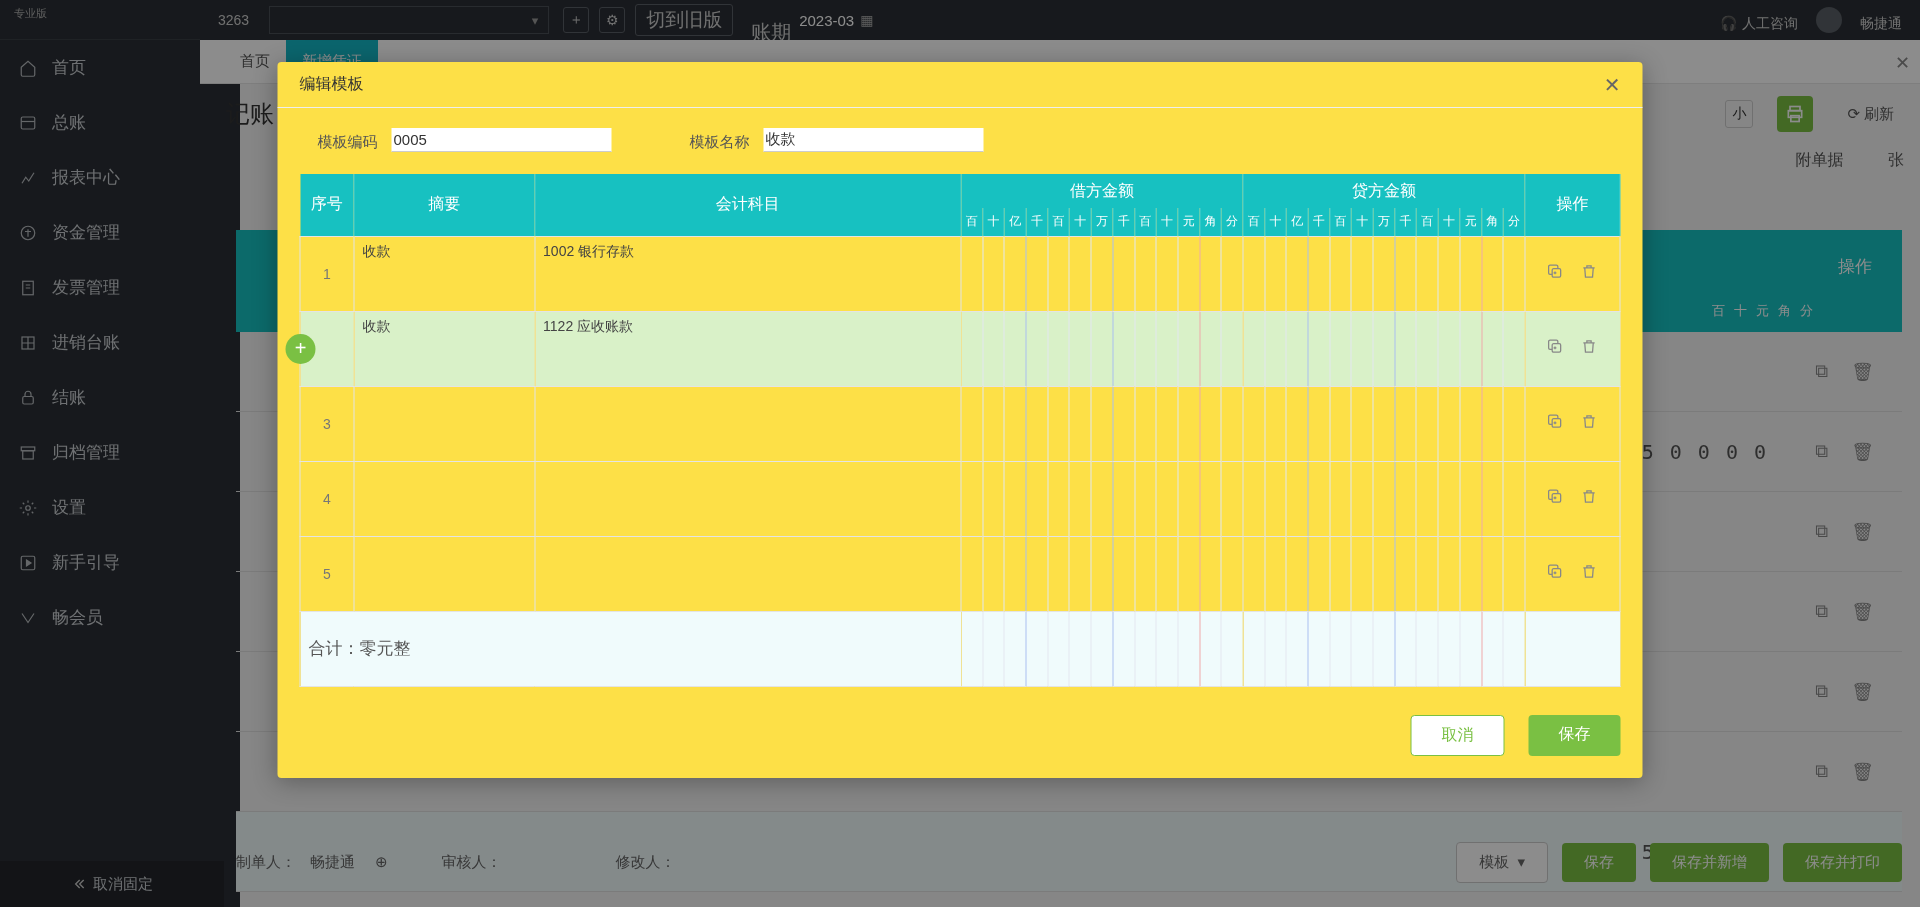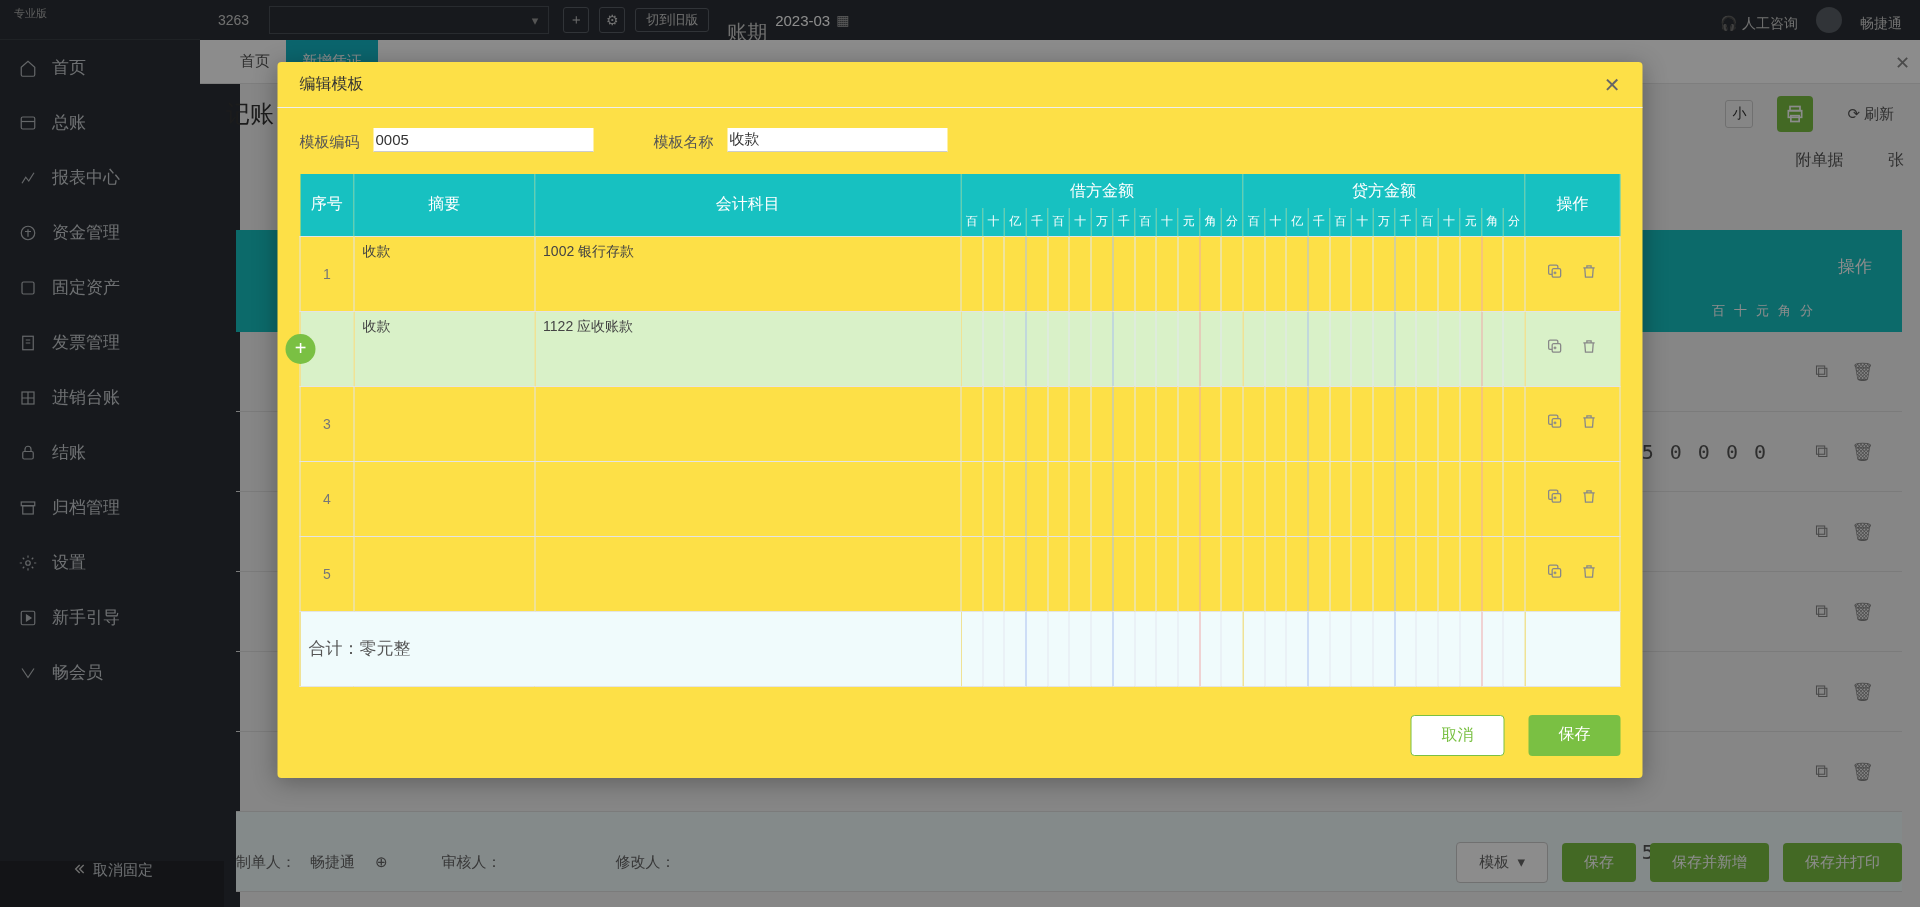--- a/index.html
+++ b/index.html
@@ -4,30 +4,30 @@
 <style>
 * { margin:0; padding:0; box-sizing:border-box; font-family:"Microsoft YaHei",Arial,sans-serif; }
 body { width:1920px; height:907px; background:#f5f5f5; overflow:hidden; position:relative; }
 
 
 .sidebar { position:absolute; top:0; left:0; width:240px; height:100%; background:#2b2f35; color:#c9cdd1; }
 .logo-area { height:40px; padding:6px 14px; font-size:11px; color:#aaa; border-bottom:1px solid #3a3e44; }
 .nav-item { display:flex; align-items:center; padding:0 18px; height:55px; font-size:17px; cursor:pointer; }
 .nav-ic { width:20px; height:20px; margin-right:14px; display:inline-flex; align-items:center; justify-content:center; }
 .nav-ic svg { stroke:#b8bcc0; fill:none; }
-.sidebar-footer { position:absolute; bottom:0; left:0; right:16px; height:46px; display:flex; align-items:flex-start; justify-content:center; font-size:15px; background:#23262b; }
+.sidebar-footer { position:absolute; bottom:0; left:0; right:16px; height:46px; display:flex; align-items:center; justify-content:center; font-size:15px; background:#23262b; }
 .sidebar-footer svg { margin-right:6px; }
 
 
 .topbar { position:absolute; top:0; left:200px; right:0; height:40px; background:#2b2f35; color:#ccc; display:flex; align-items:center; padding:0 18px; font-size:14px; }
 .topbar .code { margin-right:20px; }
 .topbar .dd { width:280px; height:28px; border:1px solid #4a4f56; display:flex; align-items:center; padding:0 10px; color:#999; font-size:13px; margin-right:14px; }
 .topbar .dd::after { content:"▾"; margin-left:auto; }
 .topbar .icbtn { width:26px; height:26px; border:1px solid #5a5f66; border-radius:3px; display:inline-flex; align-items:center; justify-content:center; margin-right:10px; font-size:14px; }
-.topbar .oldver { border:1px solid #5a5f66; padding:2px 10px; border-radius:3px; margin-right:18px; font-size:13px; }
+.topbar .oldver { border:1px solid #5a5f66; padding:2px 10px; border-radius:3px; margin-right:18px; font-size:19px; }
 .topbar .period-lbl { margin-right:8px; font-size:20px;margin-top:24px; }
 .topbar .period-val { color:#fff; font-size:15px; margin-right:6px; }
 .topbar .right { margin-left:auto; display:flex; align-items:flex-end; gap:18px; font-size:14px; }
 .avatar-ph { width:26px; height:26px; border-radius:50%; background:#5a5f66; display:inline-block; }
 
 
 .tabbar { position:absolute; top:40px; left:200px; right:0; height:44px; background:#fff; display:flex; align-items:center; padding-left:24px; font-size:15px; border-bottom:1px solid #e5e5e5; }
 .tab { padding:0 16px; height:44px; display:flex; align-items:center; color:#555; }
 .tab.active { background:#14b8c6; color:#fff; font-weight:500; }
 .tab-close { position:absolute; right:10px; top:12px; font-size:18px; color:#888; }
@@ -56,21 +56,21 @@
 
 .overlay { position:absolute; inset:0; background:rgba(0,0,0,0.45); }
 
 
 .modal { position:absolute; top:62px; left:50%; transform:translateX(-50%); width:1365px; background:#fde047; border-radius:4px; box-shadow:0 4px 24px rgba(0,0,0,0.3); }
 .modal-head { height:46px; display:flex; align-items:center; padding:0 22px; font-size:16px; color:#333; border-bottom:1px solid #eee; font-weight:500; }
 .modal-close { margin-left:auto; font-size:20px; color:#666; cursor:pointer; }
 .modal-body { padding:20px 22px 14px; }
 
 .field-row { display:flex; gap:60px; margin-bottom:22px; align-items:flex-end; }
-.field { display:flex; align-items:flex-end; font-size:15px; color:#555; }
+.field { display:flex; align-items:flex-end; font-size:15px; color:#555;margin-left:18px; }
 .field label { margin-right:14px; }
 .field .inp { min-width:220px; border:none; border-bottom:1px solid #ccc; font-size:15px; padding:3px 2px; color:#333; outline:none; }
 
 
 .mtable { width:100%; border-collapse:collapse; font-size:14px; }
 .mtable th { background:#17c1c1; color:#fff; font-weight:500; padding:0; border-right:1px solid rgba(255,255,255,0.25); }
 .mtable .hdr-row1 th { height:34px; font-size:16px; }
 .mtable .hdr-row2 th { height:28px; font-size:12px; }
 .col-seq { width:55px; }
 .col-sum { width:186px; }
@@ -133,28 +133,20 @@
       <span>报表中心</span>
     </div>
   <div class="nav-item">
       <span class="nav-ic">
         <svg width="18" height="18" viewBox="0 0 24 24" stroke-width="1.6">
           <circle cx="12" cy="12" r="9"></circle>
           <path d="M12 7v10M8 10h8"></path>
         </svg>
       </span>
       <span>资金管理</span>
-    </div>
-  <div class="nav-item">
-      <span class="nav-ic">
-        <svg width="18" height="18" viewBox="0 0 24 24" stroke-width="1.6">
-          <rect x="4" y="4" width="16" height="16" rx="2"></rect>
-        </svg>
-      </span>
-      <span>固定资产</span>
     </div>
   <div class="nav-item">
       <span class="nav-ic">
         <svg width="18" height="18" viewBox="0 0 24 24" stroke-width="1.6">
           <rect x="5" y="3" width="14" height="18"></rect>
           <path d="M9 8h6M9 12h6"></path>
         </svg>
       </span>
       <span>发票管理</span>
     </div>

